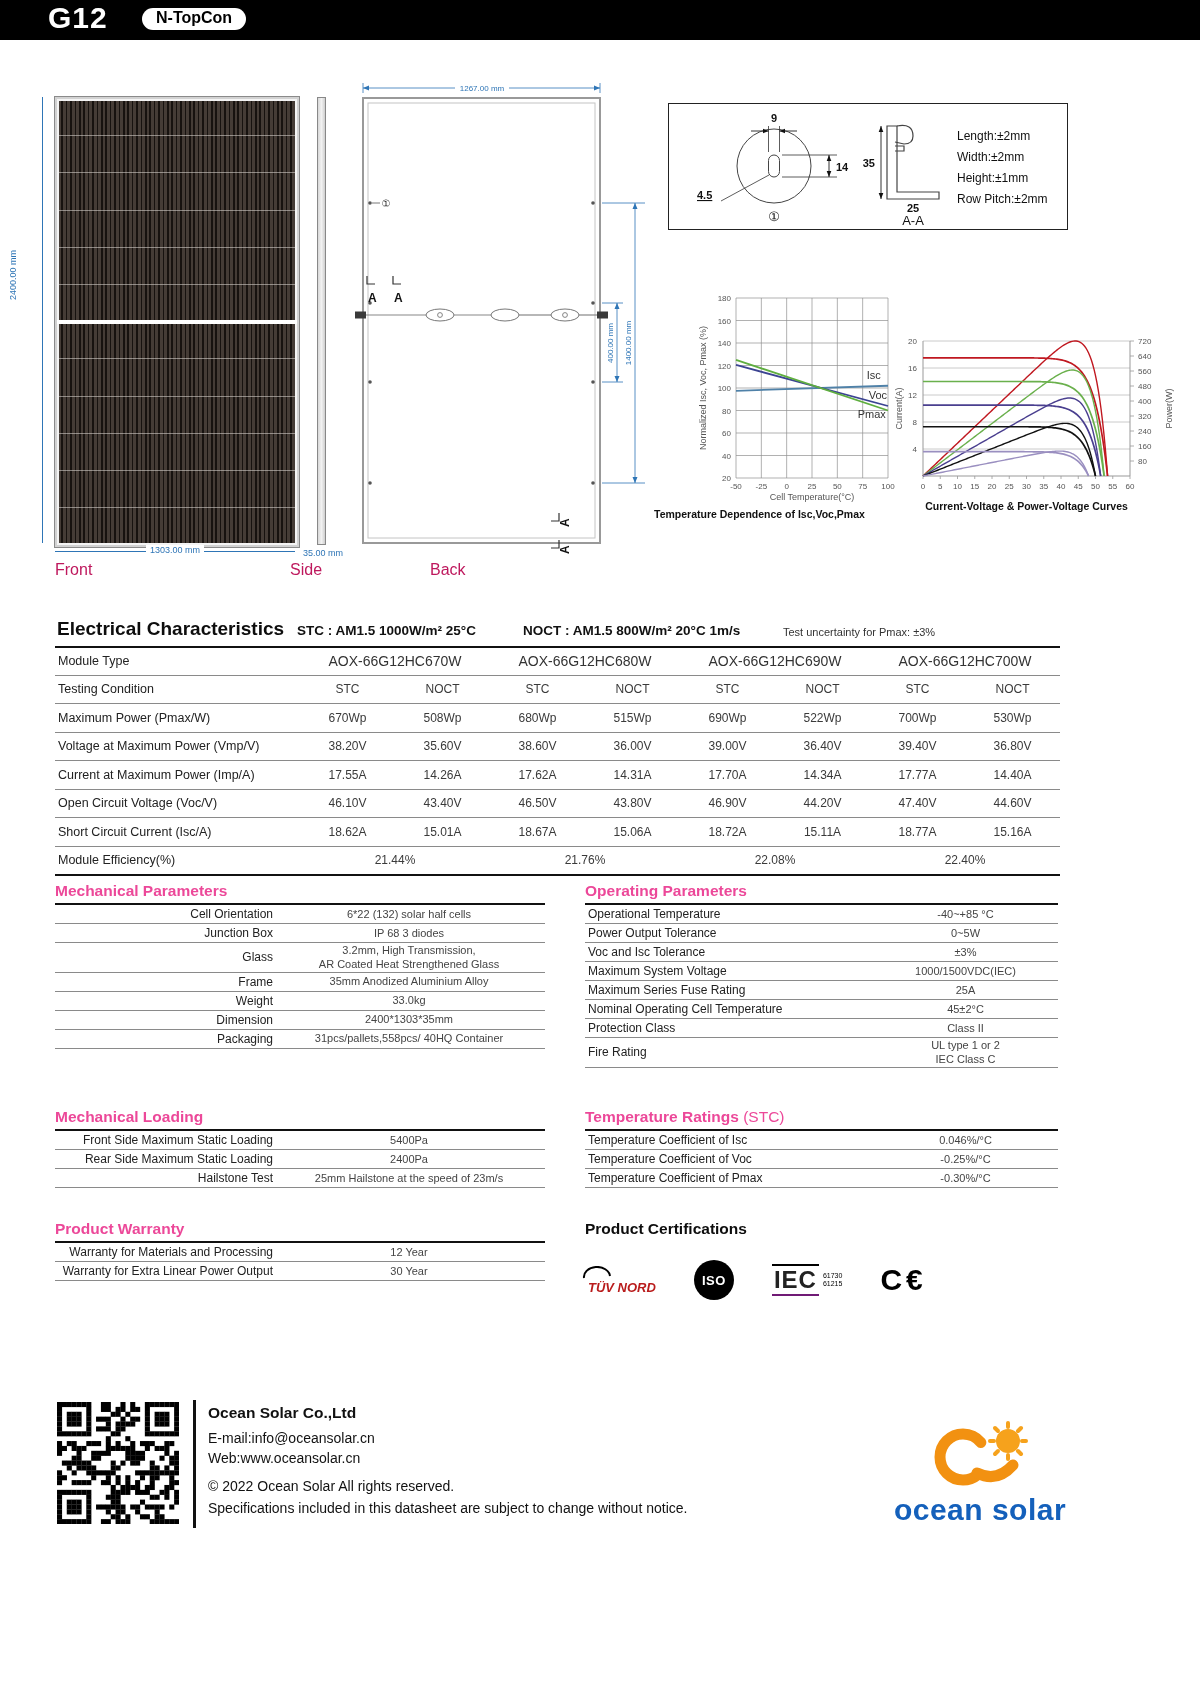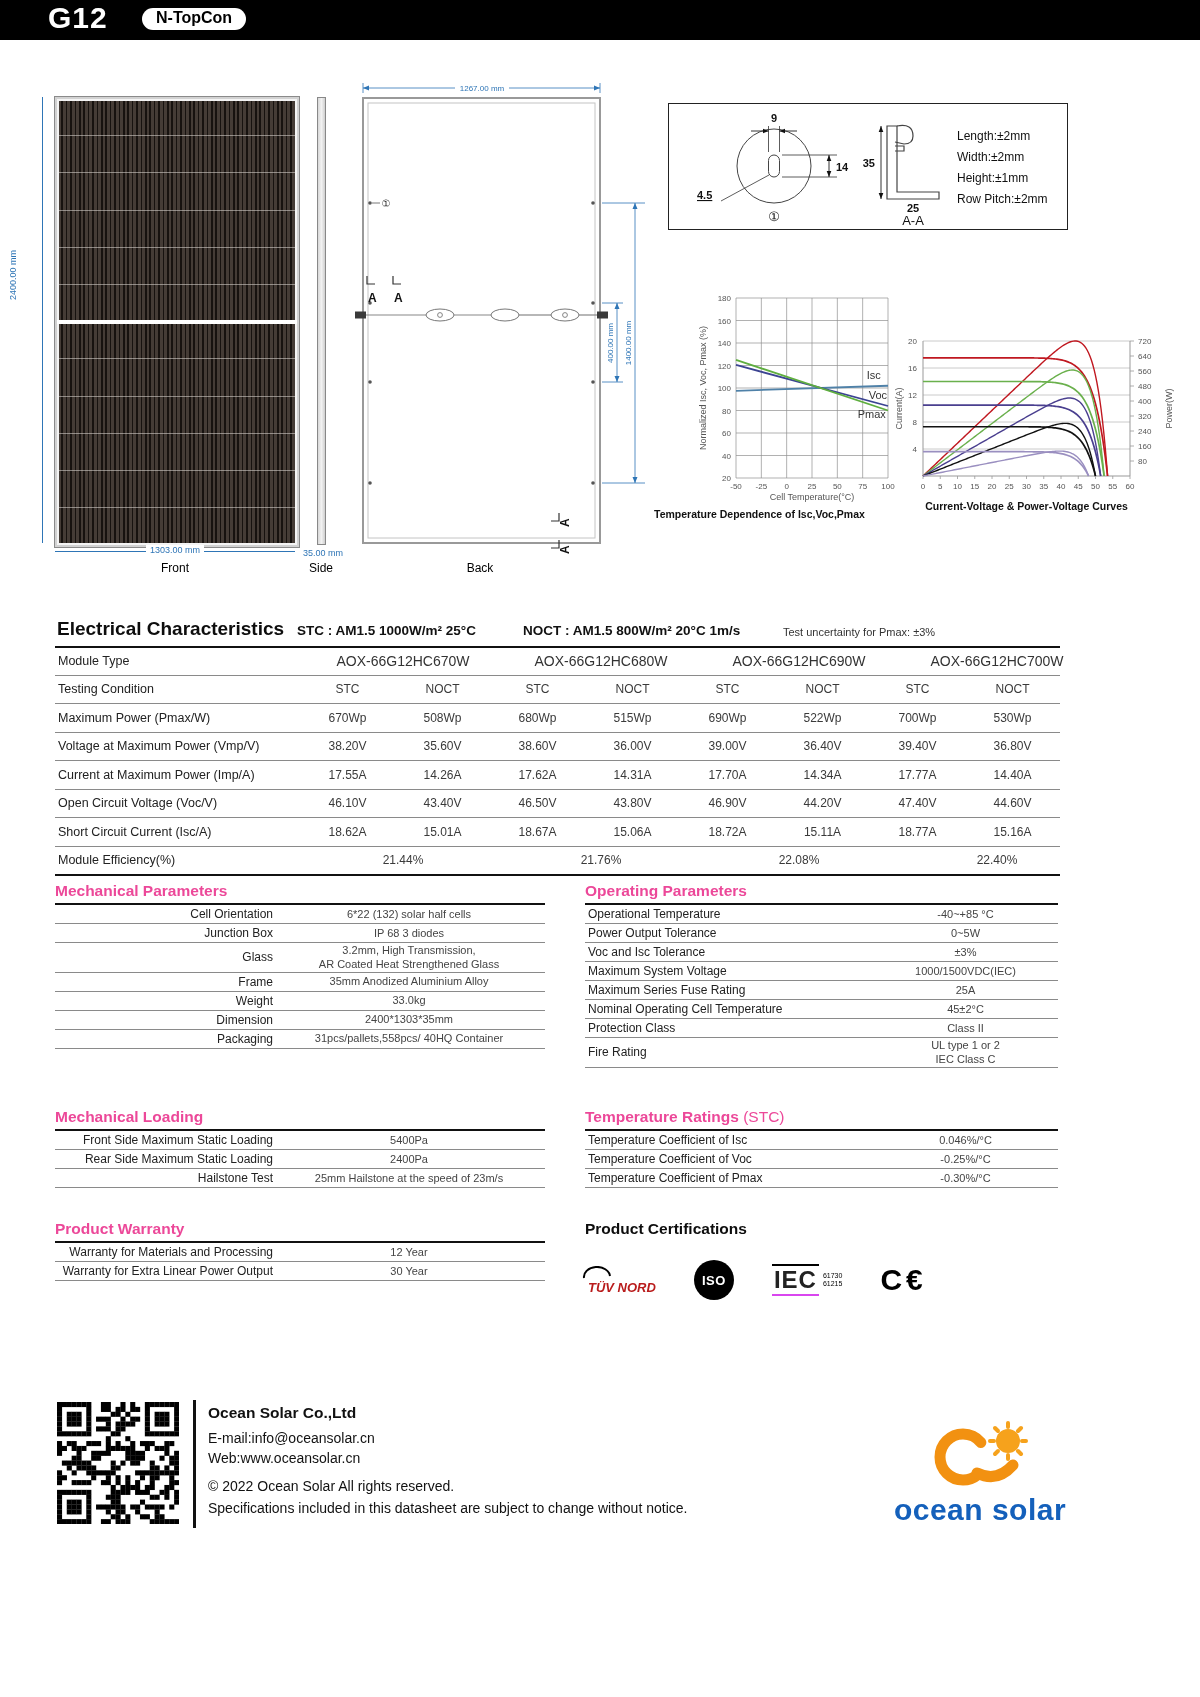--- a/index.html
+++ b/index.html
@@ -2,21 +2,21 @@
 <html><head>
 <meta charset="utf-8">
 <style>
   html,body{margin:0;padding:0;background:#e9e9e9;font-family:"Liberation Sans",sans-serif;}
   #page{position:relative;width:1200px;height:1697px;background:#fff;margin:0 auto;overflow:hidden;color:#222;}
   
   #hdr{position:absolute;left:0;top:0;width:1200px;height:40px;background:#000;}
   #hdr-model{position:absolute;left:48px;top:1px;color:#fff;font-size:30px;font-weight:bold;letter-spacing:1px;}
   #hdr-badge{position:absolute;left:142px;top:8px;background:#fff;color:#000;font-size:16px;font-weight:bold;padding:1px 14px 3px;border-radius:13px;}
   
-  .diag-label{position:absolute;font-size:12px;color:#000000;text-align:center;}
+  .diag-label{position:absolute;font-size:16px;color:#be185d;}
   .dim-text{color:#2e75b6;font-size:9px;white-space:nowrap;}
   
   #front-panel{position:absolute;left:55px;top:97px;width:240px;height:446px;
     background:
       repeating-linear-gradient(180deg, rgba(210,210,210,0) 0 36.2px, rgba(220,215,210,.55) 36.2px 37.2px),
       repeating-linear-gradient(90deg, #17120f 0 1.6px, #453c36 1.6px 4.4px);
     border:2px solid #d2d2d2; box-shadow: inset 0 0 0 2px #f4f4f4, 0 0 0 1px #8a8a8a;}
   #front-gap{position:absolute;left:0;top:50%;width:100%;height:4px;background:#fff;margin-top:-2px;}
   #front-vdim{position:absolute;left:42px;top:97px;height:446px;width:0;border-left:1px solid #2e75b6;}
   #front-vdim-label{position:absolute;left:8px;top:300px;transform:rotate(-90deg);transform-origin:left top;}
@@ -51,32 +51,32 @@
   .lw .plabel{width:215px;text-align:right;} .rw .plabel{width:285px;}
   
   #elec-head{position:absolute;left:55px;top:618px;width:1005px;height:28px;border-bottom:2.5px solid #111;}
   #elec-title{position:absolute;left:2px;top:0;font-size:19px;font-weight:bold;color:#0d0d0d;}
   #elec-stc{position:absolute;left:242px;top:5px;font-size:13.5px;font-weight:bold;color:#111;}
   #elec-noct{position:absolute;left:468px;top:5px;font-size:13.5px;font-weight:bold;color:#111;}
   #elec-unc{position:absolute;left:728px;top:8px;font-size:11px;color:#333;}
   #etable{position:absolute;left:55px;top:647px;width:1005px;}
   .erow{display:grid;align-items:center;min-height:27.5px;border-bottom:1px solid #8a8a8a;}
   .enorm{grid-template-columns:245px repeat(8,95px);}
-  .espan{grid-template-columns:245px repeat(4,190px);gap:8px;}
+  .espan{grid-template-columns:245px repeat(4,190px);}
   .elabel{font-size:12.5px;color:#222;padding-left:3px;text-align:left;}
   .ecell{text-align:center;font-size:12px;color:#3a3a3a;}
   .emodel .ecell{font-size:14px;color:#333;}
   .erow:last-child{border-bottom:2.5px solid #111;}
   
   #certs{position:absolute;left:588px;top:1248px;width:470px;height:64px;display:flex;align-items:center;gap:38px;}
   .logo-tuv{font-size:13px;font-weight:bold;font-style:italic;color:#b91c1c;position:relative;padding-top:14px;}
   .logo-tuv svg{position:absolute;left:-6px;top:0;}
   .logo-iso{width:40px;height:40px;border-radius:50%;background:#000;color:#fff;font-weight:bold;font-size:13px;display:flex;align-items:center;justify-content:center;letter-spacing:.5px;}
   .logo-iec{display:flex;align-items:center;gap:4px;}
-  .logo-iec .iec-main{font-size:24px;font-weight:bold;letter-spacing:1px;border-top:2px solid #000;border-bottom:2px solid #d946ef;padding:0 2px;}
+  .logo-iec .iec-main{font-size:24px;font-weight:bold;letter-spacing:1px;border-top:2px solid #000;border-bottom:2px solid #701a75;padding:0 2px;}
   .logo-iec .iec-codes{font-size:7px;line-height:8px;color:#000;}
   .logo-ce{font-size:30px;font-weight:bold;letter-spacing:4px;color:#000;}
   
   #footer-divider{position:absolute;left:193px;top:1400px;width:2.5px;height:128px;background:#111;}
   #qr{position:absolute;left:57px;top:1402px;}
   .ft{position:absolute;left:208px;color:#111;}
   #ft-company{top:1404px;font-size:15.5px;font-weight:bold;}
   #ft-email{top:1430px;font-size:14px;}
   #ft-web{top:1450px;font-size:14px;}
   #ft-copy{top:1478px;font-size:14px;}

